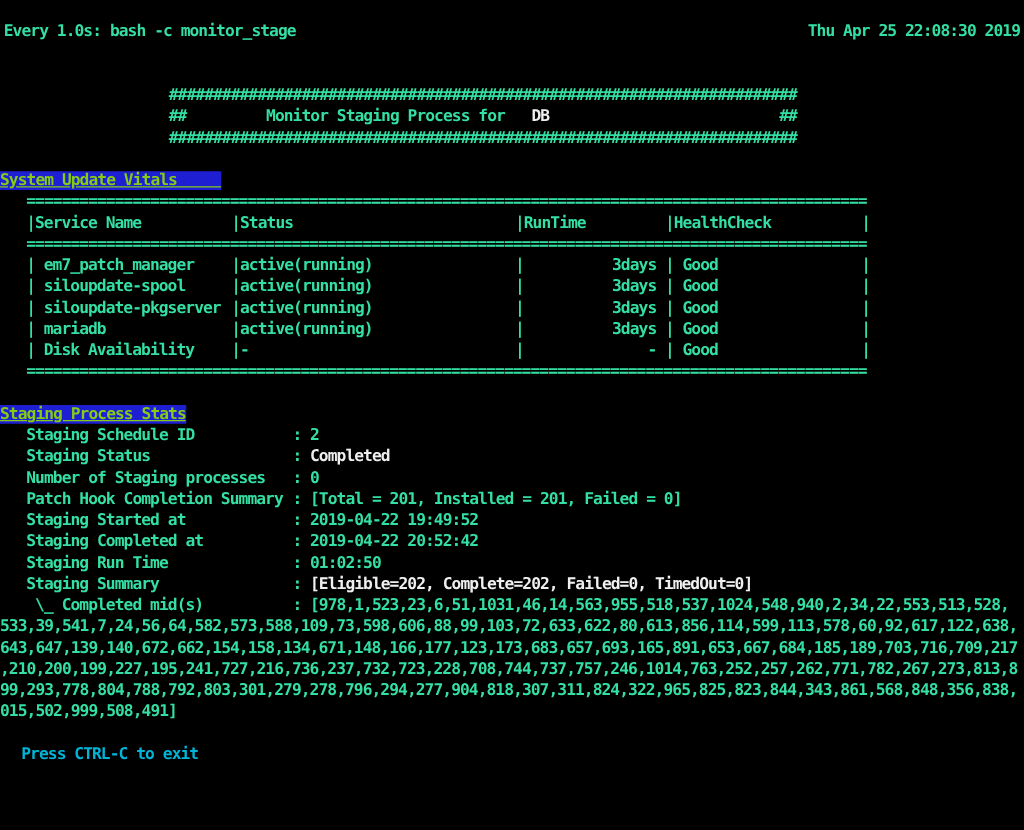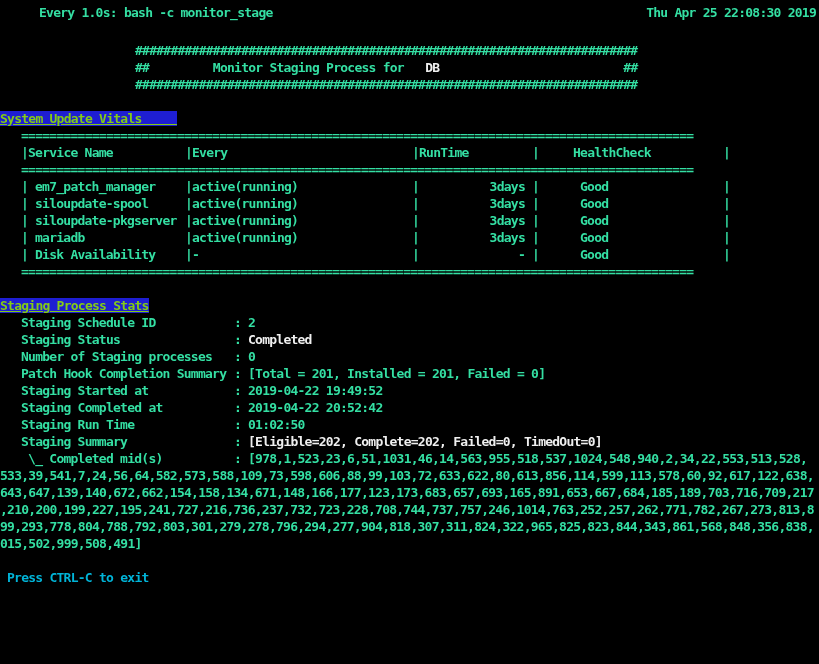--- a/index.html
+++ b/index.html
@@ -8,35 +8,35 @@
     width:819px;height:664px;
     background:#000;
     overflow:hidden;
     font-family:"DejaVu Sans Mono","Liberation Mono",monospace;
     font-size:13px;
     font-weight:bold;
     letter-spacing:-0.75px;
     color:#34DFA3;
   }
   .line{height:17px;line-height:17px;white-space:pre;overflow:hidden;}
-  .topbar{display:flex;justify-content:space-between;padding:4px 3px;margin-left:36px;}
+  .topbar{display:flex;justify-content:space-between;padding:17px 3px;}
   .white{color:#EFEFEF;margin-top:40px;}
   .cyan{color:#00B4D8;}
   .hl{background:#1E1ED2;color:#84cc16;white-space:pre;text-decoration:underline;}
   .ind{padding-left:21px;}
-  .ind1{padding-left:7px;}
+  .ind1{padding-left:17px;}
   
   .banner-line{padding-left:135px;}
   
   .tcell{display:inline-block;box-sizing:border-box;height:17px;vertical-align:top;white-space:pre;overflow:hidden;}
   .pipe{width:7px;}
   .svc{width:157px;padding-left:7px;}
   .st{width:220px;text-align:left;padding-right:7px;}
   .rt{width:113px;text-align:right;padding-right:7px;}
-  .hc{width:150px;padding-left:7px;margin-left:34px;}
+  .hc{width:150px;padding-left:7px;}
   .hd{text-align:left;padding:0;}
   
   .slabel{display:inline-block;box-sizing:border-box;width:213px;vertical-align:top;white-space:pre;overflow:hidden;}
   .scolon{display:inline-block;width:14px;vertical-align:top;}
 </style>
 </head>
 <body>
 
 <div class="terminal">
 
@@ -48,21 +48,21 @@
 
   <div class="line banner-line">#######################################################################</div>
   <div class="line banner-line"><span>##         Monitor Staging Process for   </span><span class="white">DB</span><span>                          ##</span></div>
   <div class="line banner-line">#######################################################################</div>
   <div class="line"></div>
 
   <div class="line"><span class="hl">System Update Vitals     </span></div>
 
   <div class="line ind">===============================================================================================</div>
 
-  <div class="line ind"><span class="tcell pipe">|</span><span class="tcell svc hd">Service Name</span><span class="tcell pipe">|</span><span class="tcell st hd">Every</span><span class="tcell pipe">|</span><span class="tcell rt hd">RunTime</span><span class="tcell pipe">|</span><span class="tcell hc hd">HealthCheck</span><span class="tcell pipe">|</span></div>
+  <div class="line ind"><span class="tcell pipe">|</span><span class="tcell svc hd">Service Name</span><span class="tcell pipe">|</span><span class="tcell st hd">Status</span><span class="tcell pipe">|</span><span class="tcell rt hd">RunTime</span><span class="tcell pipe">|</span><span class="tcell hc hd">HealthCheck</span><span class="tcell pipe">|</span></div>
 
   <div class="line ind">===============================================================================================</div>
 
   <div class="line ind"><span class="tcell pipe">|</span><span class="tcell svc">em7_patch_manager</span><span class="tcell pipe">|</span><span class="tcell st">active(running)</span><span class="tcell pipe">|</span><span class="tcell rt">3days</span><span class="tcell pipe">|</span><span class="tcell hc">Good</span><span class="tcell pipe">|</span></div>
 
   <div class="line ind"><span class="tcell pipe">|</span><span class="tcell svc">siloupdate-spool</span><span class="tcell pipe">|</span><span class="tcell st">active(running)</span><span class="tcell pipe">|</span><span class="tcell rt">3days</span><span class="tcell pipe">|</span><span class="tcell hc">Good</span><span class="tcell pipe">|</span></div>
 
   <div class="line ind"><span class="tcell pipe">|</span><span class="tcell svc">siloupdate-pkgserver</span><span class="tcell pipe">|</span><span class="tcell st">active(running)</span><span class="tcell pipe">|</span><span class="tcell rt">3days</span><span class="tcell pipe">|</span><span class="tcell hc">Good</span><span class="tcell pipe">|</span></div>
 
   <div class="line ind"><span class="tcell pipe">|</span><span class="tcell svc">mariadb</span><span class="tcell pipe">|</span><span class="tcell st">active(running)</span><span class="tcell pipe">|</span><span class="tcell rt">3days</span><span class="tcell pipe">|</span><span class="tcell hc">Good</span><span class="tcell pipe">|</span></div>

